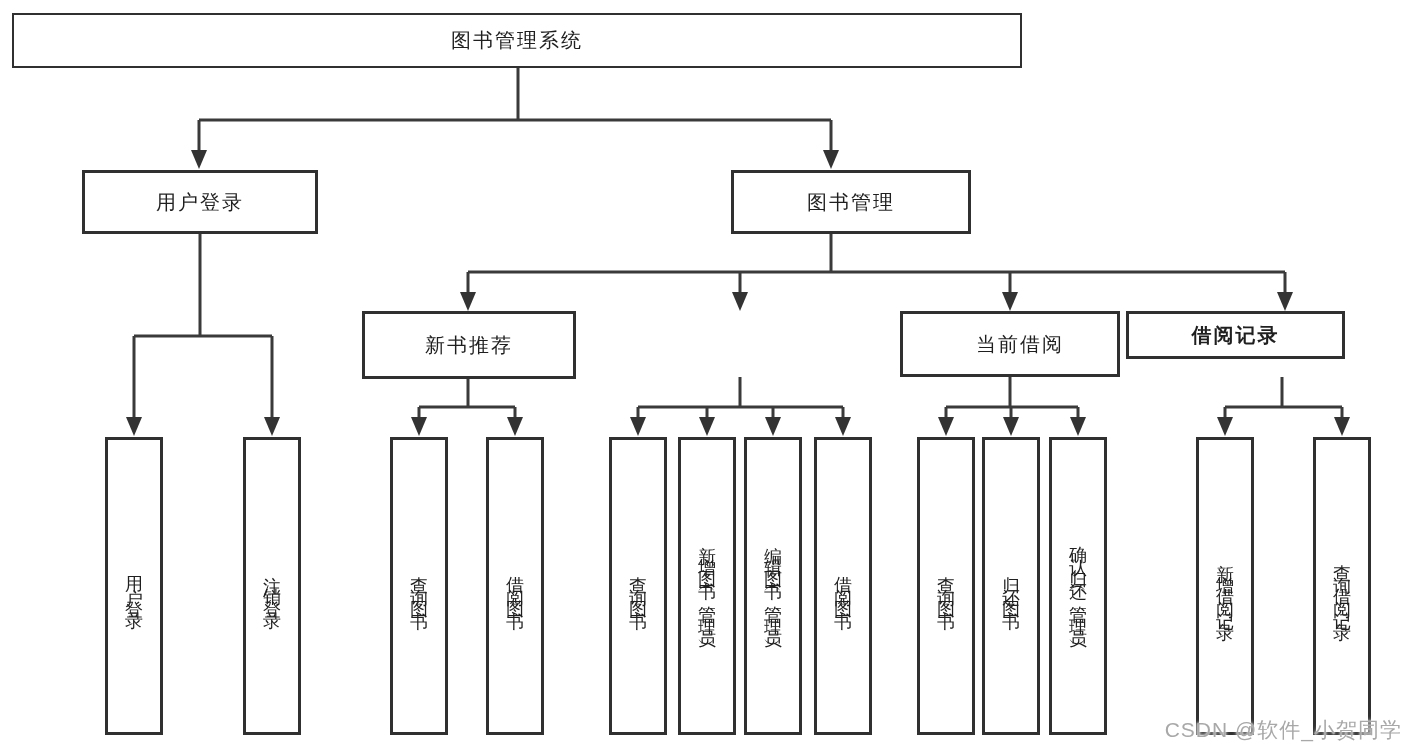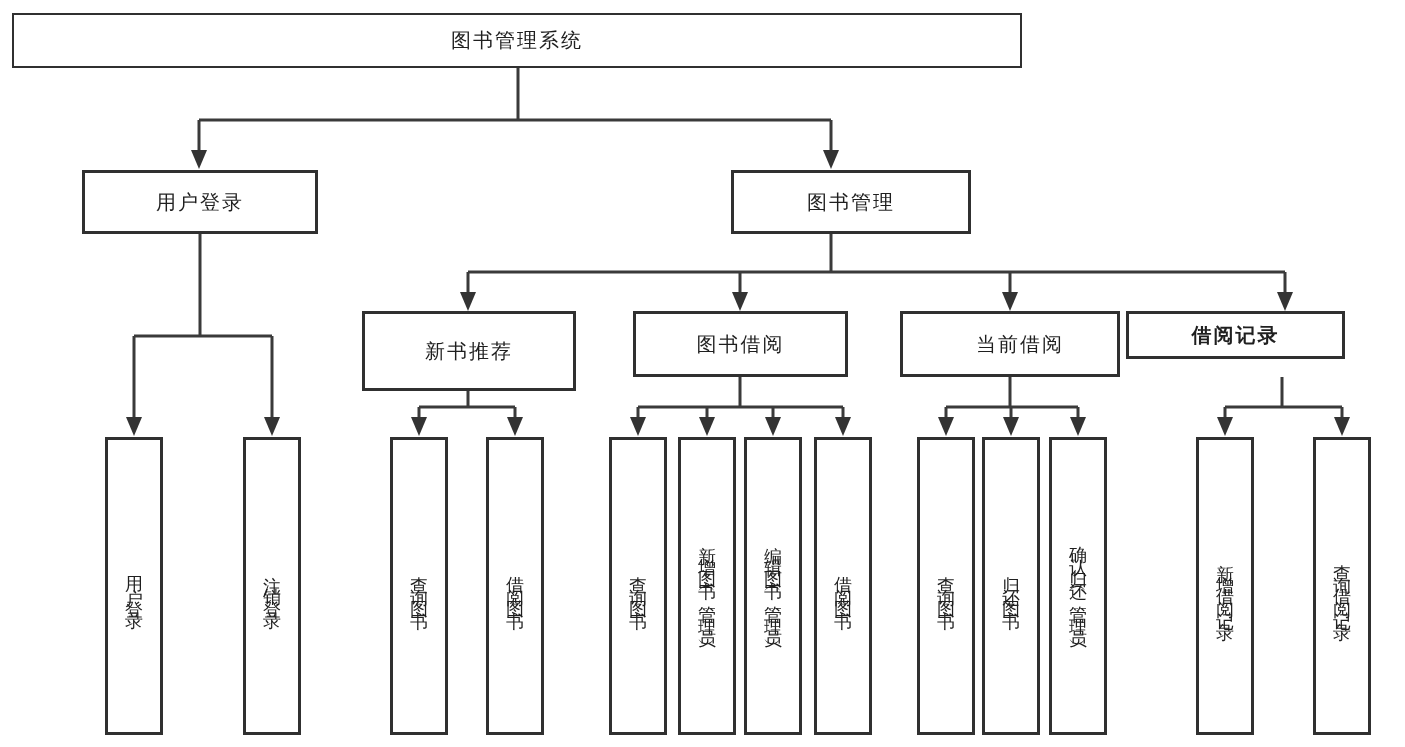--- a/index.html
+++ b/index.html
@@ -142,25 +142,22 @@
     <span class="hlabel">图书管理系统</span>
   </div>
 
   <div class="node" style="left:82px; top:170px; width:236px; height:64px;">
     <span class="hlabel">用户登录</span>
   </div>
   <div class="node" style="left:712px; top:170px; width:240px; height:64px;margin-left:19px;">
     <span class="hlabel">图书管理</span>
   </div>
 
-  <div class="node" style="left:362px; top:311px; width:214px; height:80px;">
+  <div class="node" style="left:362px; top:311px; width:214px; height:68px;">
     <span class="hlabel">新书推荐</span>
-  </div>
-  <div class="node" style="left:633px; top:311px; width:215px; height:66px;">
-    <span class="hlabel">图书借阅</span>
   </div>
   <div class="node" style="left:900px; top:311px; width:220px; height:66px;padding-left:20px;">
     <span class="hlabel">当前借阅</span>
   </div>
   <div class="node" style="left:1126px; top:311px; width:219px; height:48px;font-weight:bold;">
     <span class="hlabel">借阅记录</span>
   </div>
 
   <div class="leaf" style="left:105px;">
     <span class="vlabel">用户登录</span>
@@ -199,14 +196,15 @@
     <span class="vlabel">确认归还（管理员）</span>
   </div>
 
   <div class="leaf" style="left:1196px;">
     <span class="vlabel">新增借阅记录</span>
   </div>
   <div class="leaf" style="left:1313px;">
     <span class="vlabel">查询借阅记录</span>
   </div>
 
+  <div class="watermark">CSDN @软件_小贺同学</div>
 
 </div>
 
 </body></html>

